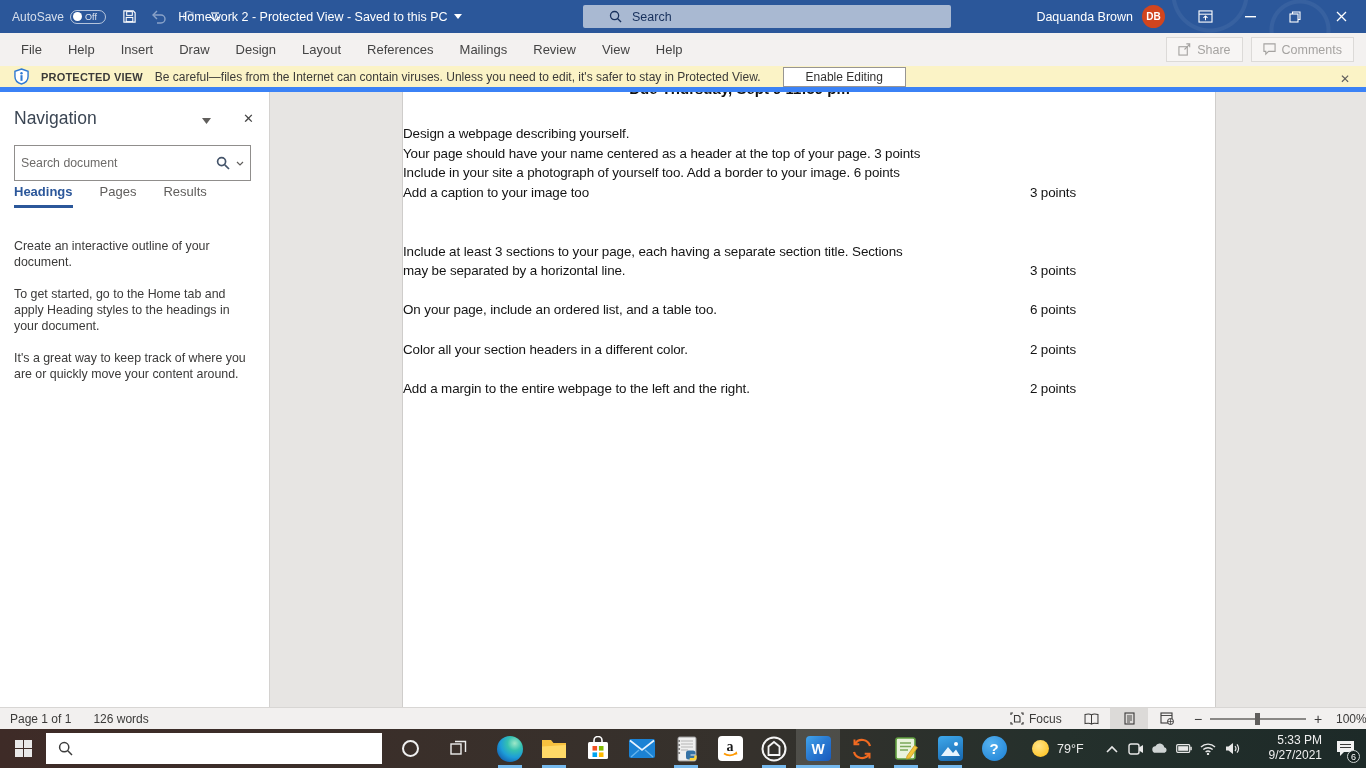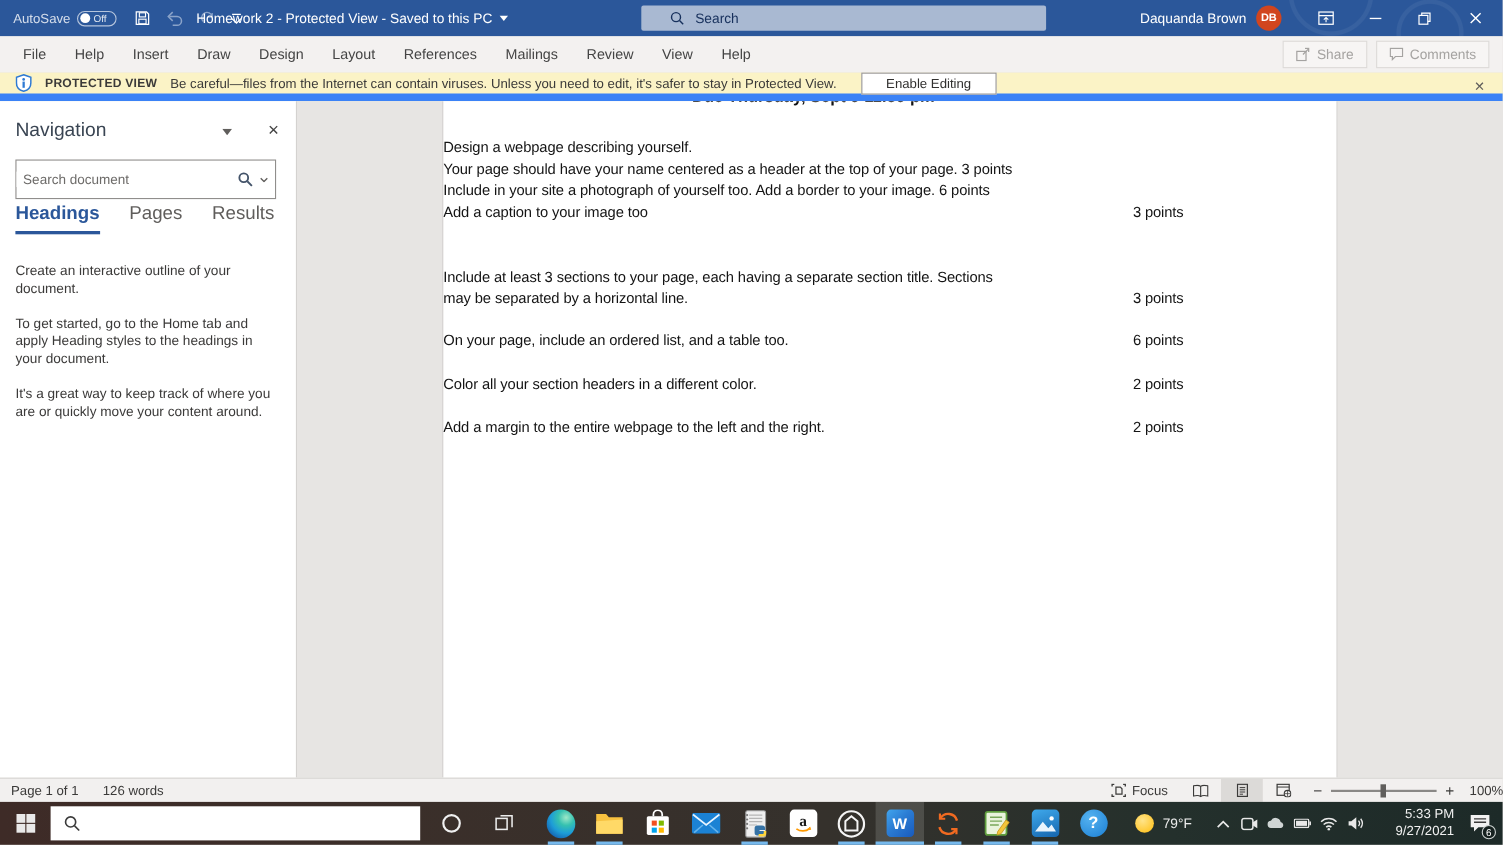--- a/index.html
+++ b/index.html
@@ -25,38 +25,38 @@
   .winbtn { position:absolute; top:0; height:33px; display:flex; align-items:center; justify-content:center; color:#fff; }
 
   
   .ribbon { position:absolute; left:0; top:33px; width:1366px; height:33px; background:#f3f1f0; }
   .ribbon-tabs { position:absolute; left:8px; top:0; height:46px; display:flex; }
   .ribbon-tab { padding:0 13px; line-height:33px; font-size:13px; color:#444; white-space:nowrap; }
   .ribbon-right { position:absolute; right:12px; top:4px; display:flex; gap:8px; }
   .ribbon-pill { height:25px; display:flex; align-items:center; gap:6px; padding:0 11px; border:1px solid #dcdad8; background:#f7f5f4; color:#a5a3a1; font-size:12.5px; }
 
   
-  .banner { position:absolute; left:0; top:66px; width:1366px; height:26px; background:#fbf3c6; border-bottom:7px solid #3b82f6; display:flex; align-items:center; padding-left:14px; gap:12px; }
+  .banner { position:absolute; left:0; top:66px; width:1366px; height:26px; background:#fbf3c6; border-bottom:5px solid #3b82f6; display:flex; align-items:center; padding-left:14px; gap:12px; }
   .banner-title { font-size:11px; font-weight:bold; color:#3b3a39; letter-spacing:.2px; }
   .banner-msg { font-size:12px; color:#3b3a39; }
   .banner-btn { margin-left:10px; height:20px; padding:0 22px; background:#fff; border:1px solid #979593; font-size:12px; color:#323130; display:flex; align-items:center; }
   .banner-close { position:absolute; right:8px; top:0; height:26px; width:26px; display:flex; align-items:center; justify-content:center; color:#605e5c; font-size:12px; }
 
   
   .main { position:absolute; left:0; top:92px; width:1366px; height:615px; background:#e7e5e3; }
   .navpane { position:absolute; left:0; top:0; width:270px; height:615px; background:#fff; border-right:1px solid #d4d2d0; }
   .nav-title-row { position:absolute; left:14px; top:16px; width:244px; display:flex; align-items:center; }
   .nav-title { font-size:17.5px; color:#3a4553; flex:1; }
   .nav-dd { color:#605e5c; margin-right:28px; }
   .nav-close { color:#444; font-size:13px; padding:2px 4px; }
   .nav-search { position:absolute; left:14px; top:53px; width:237px; height:36px; border:1px solid #908e8c; background:#fff; display:flex; align-items:center; }
   .nav-search input { flex:1; border:none; outline:none; font-family:"Liberation Sans",sans-serif; font-size:12.3px; color:#333; padding-left:6px; min-width:0; }
   .nav-search input::placeholder { color:#6d6b69; }
   .nav-search-icons { display:flex; align-items:center; gap:6px; padding-right:6px; }
-  .nav-tabs { position:absolute; left:14px; top:92px; display:flex; gap:27px; font-size:17px; }
+  .nav-tabs { position:absolute; left:14px; top:92px; display:flex; gap:27px; font-size:13px; }
   .nav-tab { color:#5f5d5b; padding-bottom:6px; }
   .nav-tab.active { color:#2b579a; font-weight:bold; border-bottom:3px solid #2b579a; }
   .nav-paras { position:absolute; left:14px; top:146px; width:243px; font-size:12.4px; color:#3b3a39; line-height:16px; }
   .nav-paras p { margin-bottom:16px; }
 
   .docarea { position:absolute; left:270px; top:0; width:1096px; height:615px; background:#e7e5e3; }
   .page { position:absolute; left:132px; top:0; width:814px; height:615px; background:#fff; border-left:1px solid #cfcdcb; border-right:1px solid #cfcdcb; overflow:hidden; }
   .textcol { margin-right:139px; }
   .doc-heading { margin-top:-13px; height:20px; line-height:20px; font-weight:bold; font-size:15px; text-align:center; color:#111; margin-bottom:25px; white-space:nowrap; }
   .dline { height:19.6px; line-height:19.6px; display:flex; justify-content:space-between; font-size:13.4px; color:#141414; white-space:nowrap; letter-spacing:-.1px; }

